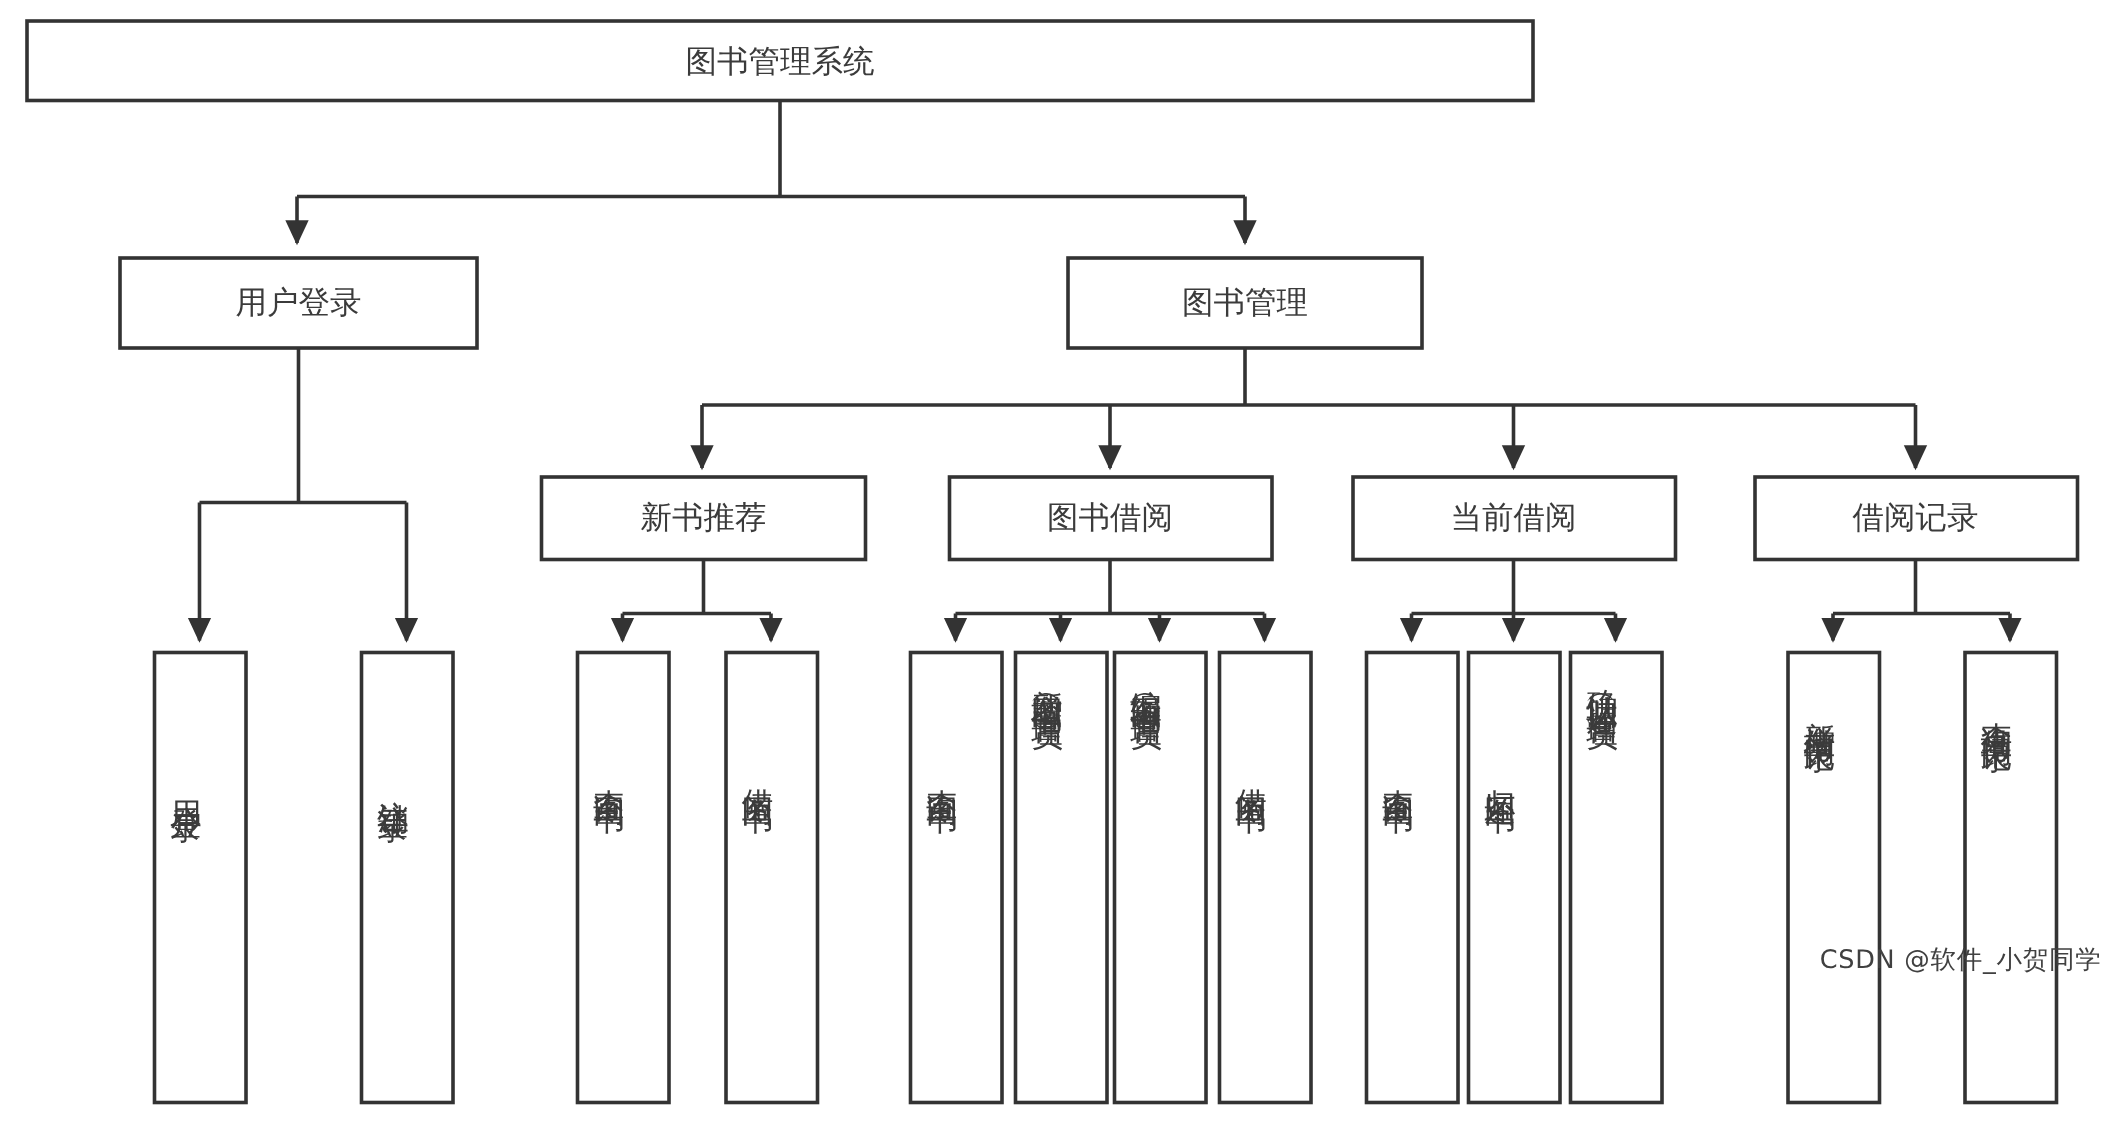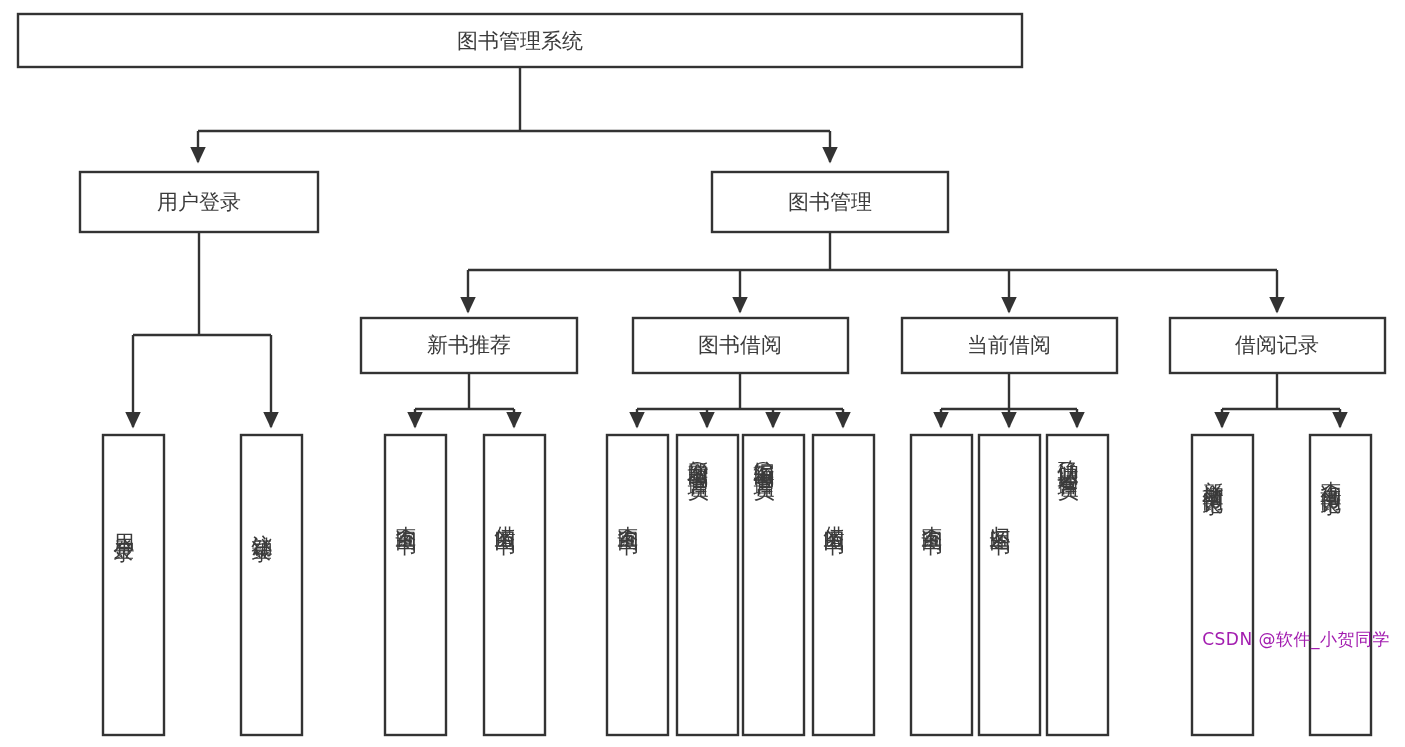--- a/index.html
+++ b/index.html
@@ -64,23 +64,23 @@
     font-family: "DejaVu Sans", "Liberation Sans", sans-serif;
     font-size: 21px;
     line-height: 1;
     letter-spacing: 3px;
     white-space: nowrap;
     text-align: left;
     pointer-events: none;
   }
   #watermark {
     position: absolute;
-    right: 15px;
+    right: 4px;
     bottom: 6px;
-    color: #a21caf;
+    color: #404040;
     font-family: "DejaVu Sans", "Liberation Sans", sans-serif;
     font-size: 17px;
     white-space: nowrap;
     letter-spacing: 0.5px;
   }
 </style>
 </head>
 <body>
 
 <div id="diagram-root">

